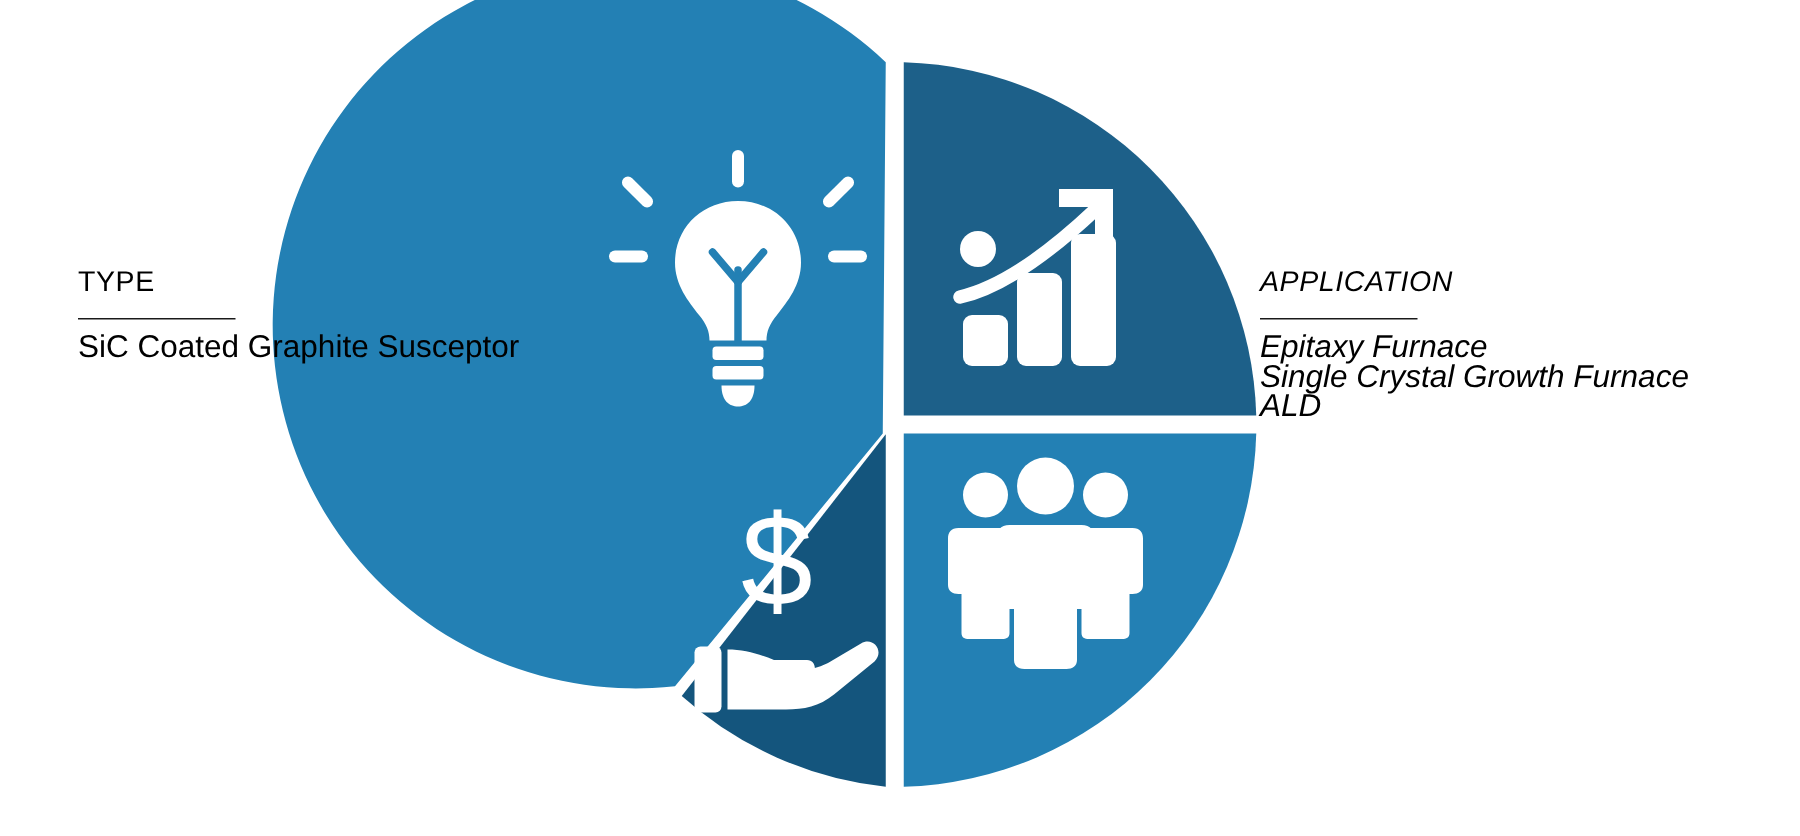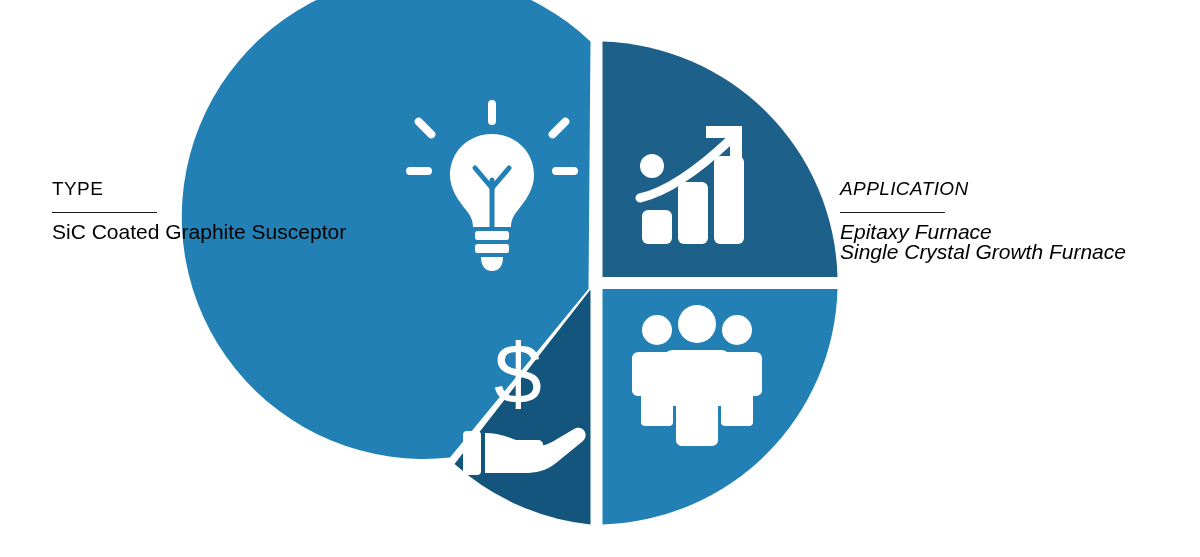--- a/index.html
+++ b/index.html
@@ -210,16 +210,17 @@
       <li>SiC Coated Graphite Susceptor</li>
     </ul>
   </div>
 
   <div id="app-col" class="text-col">
     <div class="col-heading">APPLICATION</div>
     <div class="col-rule"></div>
     <ul class="col-list">
       <li>Epitaxy Furnace</li>
       <li>Single Crystal Growth Furnace</li>
+      <li>ALD</li>
     </ul>
   </div>
 
 </div>
 
 </body></html>

